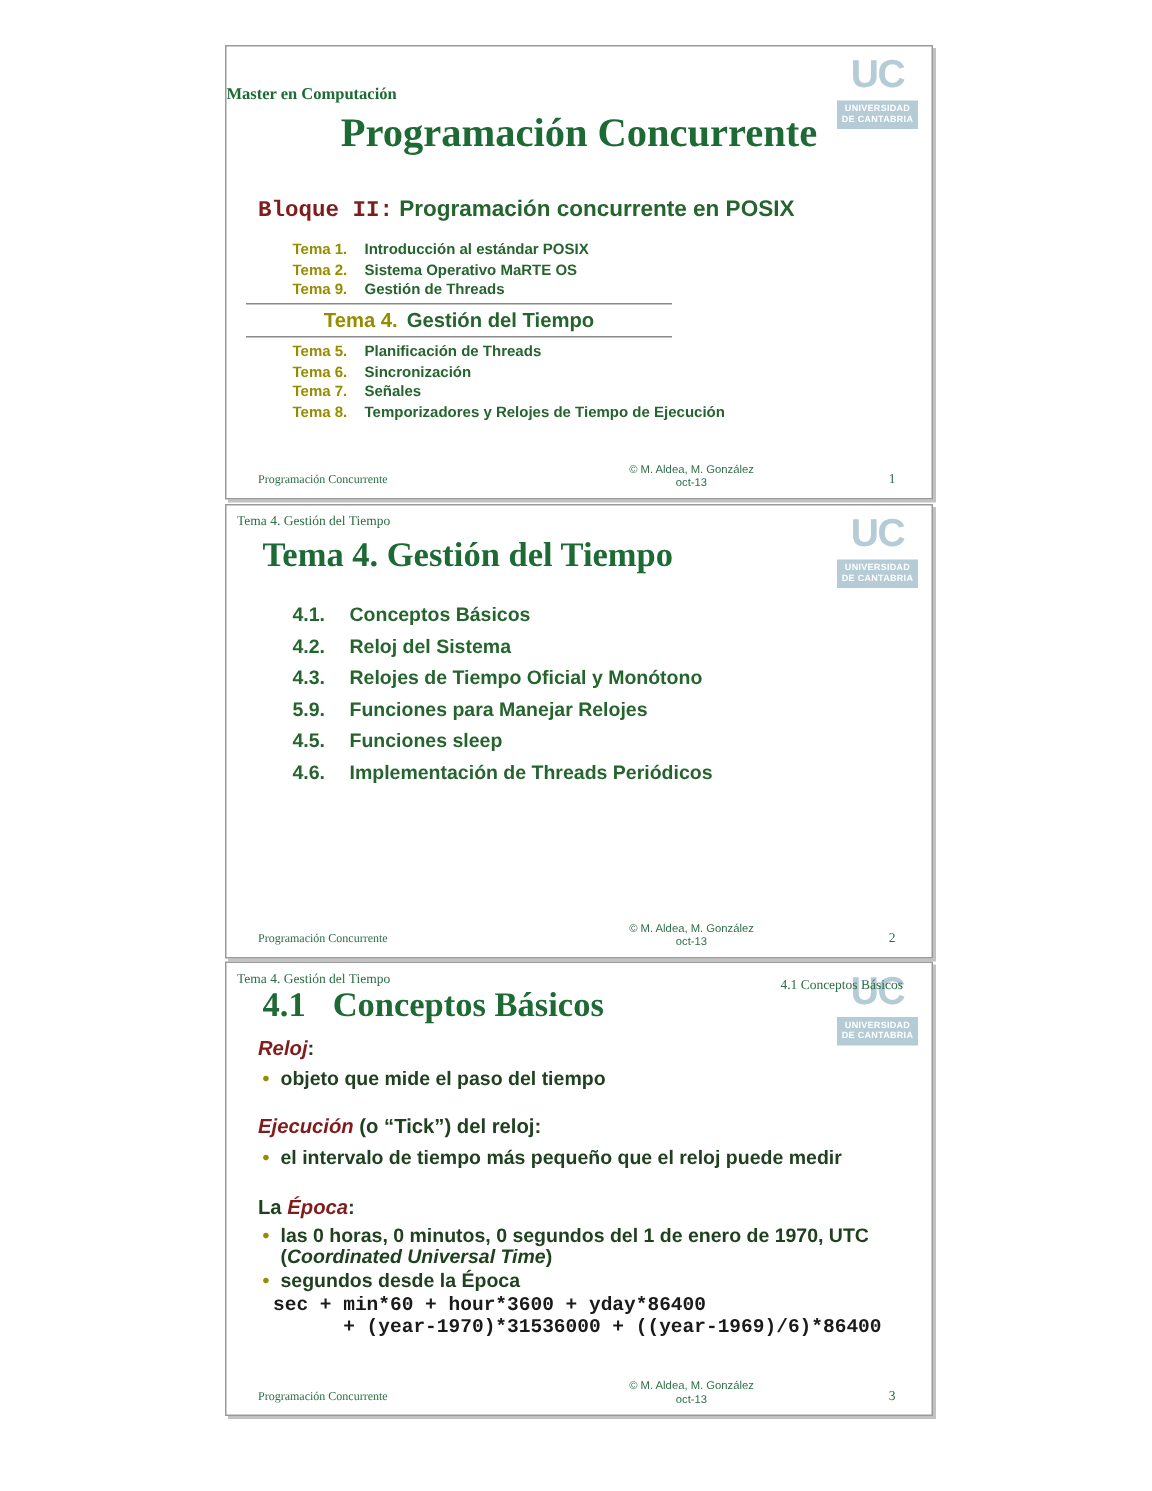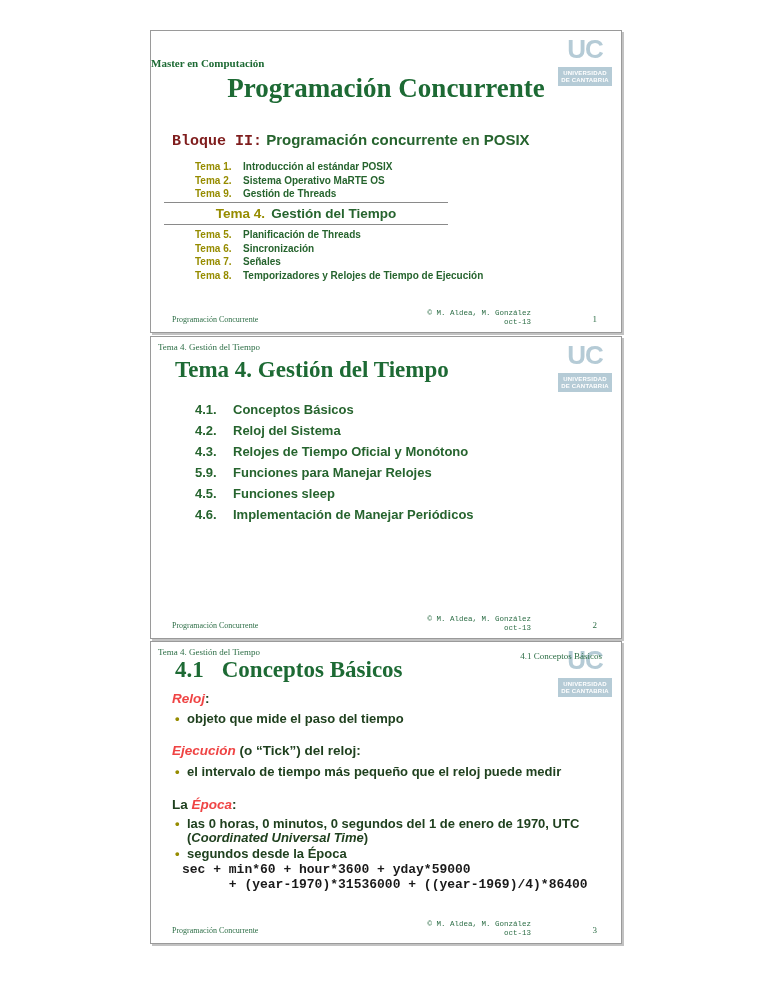--- a/index.html
+++ b/index.html
@@ -43,22 +43,22 @@
   .topic-highlight{
     position:absolute;top:171px;left:13px;width:284px;
     border-top:1.5px solid #8a8a8a;border-bottom:1.5px solid #8a8a8a;
     padding:3px 0;text-align:center;font-size:13.5px;font-weight:bold;white-space:nowrap;
   }
   .topic-highlight .topic-num{width:auto;margin-right:6px;}
 
   
   .footer-left{position:absolute;left:21px;bottom:8px;
     font-family:"Liberation Serif",serif;font-size:8px;color:#2d6e46;}
-  .footer-credit{position:absolute;left:240px;width:140px;bottom:6px;text-align:right;
-    font-family:Liberation Mono, monospace;font-size:7.5px;line-height:8.5px;color:#2d6e46;}
+  .footer-credit{position:absolute;left:240px;width:140px;bottom:6px;text-align:center;
+    font-family:Liberation Sans, sans-serif;font-size:7.5px;line-height:8.5px;color:#2d6e46;}
   .footer-page{position:absolute;right:24px;bottom:8px;
     font-family:"Liberation Serif",serif;font-size:9px;color:#2d6e46;}
 
   
   .slide-header-left{position:absolute;top:5px;left:7px;
     font-family:"Liberation Serif",serif;font-size:9px;color:#2d6e46;}
   .slide-header-right{position:absolute;top:9px;right:19px;z-index:2;
     font-family:"Liberation Serif",serif;font-size:9px;color:#2d6e46;}
   .slide-title{position:absolute;left:24px;
     font-family:"Liberation Serif",serif;font-weight:bold;color:#1d6a34;white-space:nowrap;}
@@ -67,21 +67,21 @@
   .title-gap{display:inline-block;width:18px;}
 
   
   .sections{position:absolute;top:62px;left:44px;}
   .section-row{font-size:13px;font-weight:bold;line-height:21px;color:#26642e;white-space:nowrap;}
   .section-num{display:inline-block;width:38px;}
 
   
   .s3{position:absolute;left:21px;white-space:nowrap;}
   .term-line{font-size:13.5px;font-weight:bold;color:#20411f;}
-  .term-it{font-style:italic;color:#ef4444;}
+  .term-it{font-style:italic;color:#7f1d1d;}
   .bullet-line{font-size:13px;font-weight:bold;color:#20411f;padding-left:15px;}
   .bullet-dot{color:#968c00;position:absolute;left:3px;font-size:13px;}
   .bullet-cont{font-size:13px;font-weight:bold;color:#20411f;padding-left:15px;}
   .it{font-style:italic;margin-top:16px;}
   .code-line{font-family:"Liberation Mono",monospace;font-weight:bold;font-size:13px;
     color:#1a1a1a;white-space:pre;}
 </style>
 </head>
 <body>
 
@@ -163,21 +163,21 @@
     <div class="section-row">
       <span class="section-num">4.3.</span><span>Relojes de Tiempo Oficial y Monótono</span>
     </div>
     <div class="section-row">
       <span class="section-num">5.9.</span><span>Funciones para Manejar Relojes</span>
     </div>
     <div class="section-row">
       <span class="section-num">4.5.</span><span>Funciones sleep</span>
     </div>
     <div class="section-row">
-      <span class="section-num">4.6.</span><span>Implementación de Manejar Periódicos</span>
+      <span class="section-num">4.6.</span><span>Implementación de Threads Periódicos</span>
     </div>
   </div>
 
   <div class="footer-left">Programación Concurrente</div>
   <div class="footer-credit">
     <div>© M. Aldea, M. González</div>
     <div>oct-13</div>
   </div>
   <div class="footer-page">2</div>
 </div>
@@ -217,22 +217,22 @@
   <div class="s3 bullet-line" style="top:174px;">
     <span class="bullet-dot">•</span><span>las 0 horas, 0 minutos, 0 segundos del 1 de enero de 1970, UTC</span>
   </div>
   <div class="s3 bullet-cont" style="top:188px;">
     <span>(</span><span class="it">Coordinated Universal Time</span><span>)</span>
   </div>
   <div class="s3 bullet-line" style="top:204px;">
     <span class="bullet-dot">•</span><span>segundos desde la Época</span>
   </div>
 
-  <div class="s3 code-line" style="top:220px;left:31px;">sec + min*60 + hour*3600 + yday*59000</div>
-  <div class="s3 code-line" style="top:235px;left:31px;">      + (year-1970)*31536000 + ((year-1969)/4)*86400</div>
+  <div class="s3 code-line" style="top:220px;left:31px;">sec + min*60 + hour*3600 + yday*86400</div>
+  <div class="s3 code-line" style="top:235px;left:31px;">      + (year-1970)*31536000 + ((year-1969)/6)*86400</div>
 
   <div class="footer-left">Programación Concurrente</div>
   <div class="footer-credit">
     <div>© M. Aldea, M. González</div>
     <div>oct-13</div>
   </div>
   <div class="footer-page">3</div>
 </div>
 
 </body></html>

